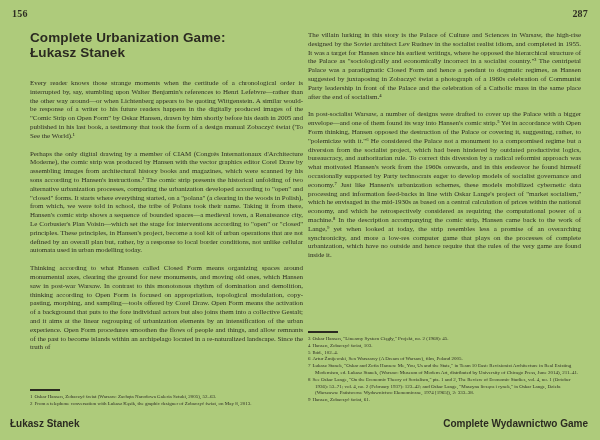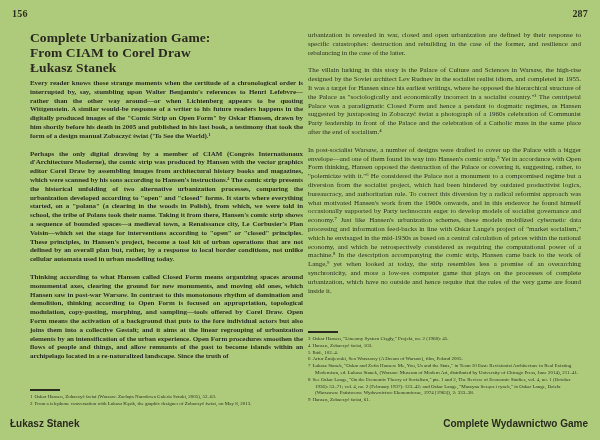--- a/index.html
+++ b/index.html
@@ -7,25 +7,25 @@
     position:relative;width:600px;height:440px;overflow:hidden;
     background:var(--bg,#aecb7b);
     color:var(--ink,#2e2d23);
     font-family:"Liberation Serif",serif;
   }
   .pagenum{position:absolute;top:8px;font:600 10px/12px "Liberation Serif",serif;letter-spacing:.2px;}
   #pn-left{left:12px;}
   #pn-right{right:12px;}
   .title{
     position:absolute;left:30px;top:30px;width:273px;
-    font-family:Liberation Serif, serif;font-weight:bold;
+    font-family:Liberation Sans, sans-serif;font-weight:bold;
     font-size:13.5px;line-height:15px;letter-spacing:.1px;color:#2b2a21;
   }
   .body{position:absolute;width:273px;}
-  #col-left{left:30px;top:79px;font-weight:bold;}
+  #col-left{left:30px;top:79px;}
   #col-right{left:308px;top:31px;}
   .body p{margin:0 0 9px;font-size:7px;line-height:8.8px;text-align:justify;letter-spacing:-0.05px;}
   .fnblock{position:absolute;width:273px;}
   #fn-left{left:30px;top:389px;}
   #fn-right{left:308px;top:331px;}
   .fnrule{width:30px;height:2px;background:#2b2a21;margin:0 0 3px;}
   .fn{font-size:5px;line-height:6.8px;padding-left:7px;text-indent:-7px;}
   .fn .num{margin-right:2px;}
   .footer{
     position:absolute;top:418px;
@@ -38,38 +38,36 @@
 </head>
 <body>
 
 <div class="spread">
 
   <div class="pagenum" id="pn-left">156</div>
   <div class="pagenum" id="pn-right">287</div>
 
   <div class="title">
     <div>Complete Urbanization Game:</div>
-    <div>From CIAM to Corel Draw</div>
     <div>Łukasz Stanek</div>
   </div>
 
   <div class="body" id="col-left">
     <p>Every reader knows those strange moments when the certitude of a chronological order is interrupted by, say, stumbling upon Walter Benjamin's references to Henri Lefebvre—rather than the other way around—or when Lichtenberg appears to be quoting Wittgenstein. A similar would-be response of a writer to his future readers happens in the digitally produced images of the "Comic Strip on Open Form" by Oskar Hansen, drawn by him shortly before his death in 2005 and published in his last book, a testimony that took the form of a design manual Zobaczyć świat ('To See the World).¹</p>
     <p>Perhaps the only digital drawing by a member of CIAM (Congrès Internationaux d'Architecture Moderne), the comic strip was produced by Hansen with the vector graphics editor Corel Draw by assembling images from architectural history books and magazines, which were scanned by his sons according to Hansen's instructions.² The comic strip presents the historical unfolding of two alternative urbanization processes, comparing the urbanization developed according to "open" and "closed" forms. It starts where everything started, on a "polana" (a clearing in the woods in Polish), from which, we were told in school, the tribe of Polans took their name. Taking it from there, Hansen's comic strip shows a sequence of bounded spaces—a medieval town, a Renaissance city, Le Corbusier's Plan Voisin—which set the stage for interventions according to "open" or "closed" principles. These principles, in Hansen's project, become a tool kit of urban operations that are not defined by an overall plan but, rather, by a response to local border conditions, not unlike cellular automata used in urban modelling today.</p>
     <p>Thinking according to what Hansen called Closed Form means organizing spaces around monumental axes, clearing the ground for new monuments, and moving old ones, which Hansen saw in post-war Warsaw. In contrast to this monotonous rhythm of domination and demolition, thinking according to Open Form is focused on appropriation, topological modulation, copy-pasting, morphing, and sampling—tools offered by Corel Draw. Open Form means the activation of a background that puts to the fore individual actors but also joins them into a collective Gestalt; and it aims at the linear regrouping of urbanization elements by an intensification of the urban experience. Open Form procedures smoothen the flows of people and things, and allow remnants of the past to become islands within an archipelago located in a re-naturalized landscape. Since the truth of</p>
   </div>
 
   <div class="fnblock" id="fn-left">
     <div class="fnrule"></div>
     <div class="fn"><span class="num">1</span><span>Oskar Hansen, Zobaczyć świat (Warsaw: Zachęta Narodowa Galeria Sztuki, 2005), 52–63.</span></div>
     <div class="fn"><span class="num">2</span><span>From a telephone conversation with Łukasz Kąsik, the graphic designer of Zobaczyć świat, on May 8, 2013.</span></div>
   </div>
 
   <div class="body" id="col-right">
-    <p>urbanization is revealed in war, closed and open urbanization are defined by their response to specific catastrophes: destruction and rebuilding in the case of the former, and resilience and rebalancing in the case of the latter.</p>
     <p>The villain lurking in this story is the Palace of Culture and Sciences in Warsaw, the high-rise designed by the Soviet architect Lev Rudnev in the socialist realist idiom, and completed in 1955. It was a target for Hansen since his earliest writings, where he opposed the hierarchical structure of the Palace as "sociologically and economically incorrect in a socialist country."³ The centripetal Palace was a paradigmatic Closed Form and hence a pendant to dogmatic regimes, as Hansen suggested by juxtaposing in Zobaczyć świat a photograph of a 1960s celebration of Communist Party leadership in front of the Palace and the celebration of a Catholic mass in the same place after the end of socialism.⁴</p>
     <p>In post-socialist Warsaw, a number of designs were drafted to cover up the Palace with a bigger envelope—and one of them found its way into Hansen's comic strip.⁵ Yet in accordance with Open Form thinking, Hansen opposed the destruction of the Palace or covering it, suggesting, rather, to "polemicize with it."⁶ He considered the Palace not a monument to a compromised regime but a diversion from the socialist project, which had been hindered by outdated productivist logics, bureaucracy, and authoritarian rule. To correct this diversion by a radical reformist approach was what motivated Hansen's work from the 1960s onwards, and in this endeavor he found himself occasionally supported by Party technocrats eager to develop models of socialist governance and economy.⁷ Just like Hansen's urbanization schemes, these models mobilized cybernetic data processing and information feed-backs in line with Oskar Lange's project of "market socialism," which he envisaged in the mid-1930s as based on a central calculation of prices within the national economy, and which he retrospectively considered as requiring the computational power of a machine.⁸ In the description accompanying the comic strip, Hansen came back to the work of Lange,⁹ yet when looked at today, the strip resembles less a promise of an overarching synchronicity, and more a low-res computer game that plays on the processes of complete urbanization, which have no outside and hence require that the rules of the very game are found inside it.</p>
   </div>
 
   <div class="fnblock" id="fn-right">
     <div class="fnrule"></div>
     <div class="fn"><span class="num">3</span><span>Oskar Hansen, "Linearny System Ciągły," Projekt, no. 2 (1968): 45.</span></div>
     <div class="fn"><span class="num">4</span><span>Hansen, Zobaczyć świat, 103.</span></div>
     <div class="fn"><span class="num">5</span><span>Ibid., 102–4.</span></div>
     <div class="fn"><span class="num">6</span><span>Artur Żmijewski, Sen Warszawy (A Dream of Warsaw), film, Poland 2005.</span></div>

